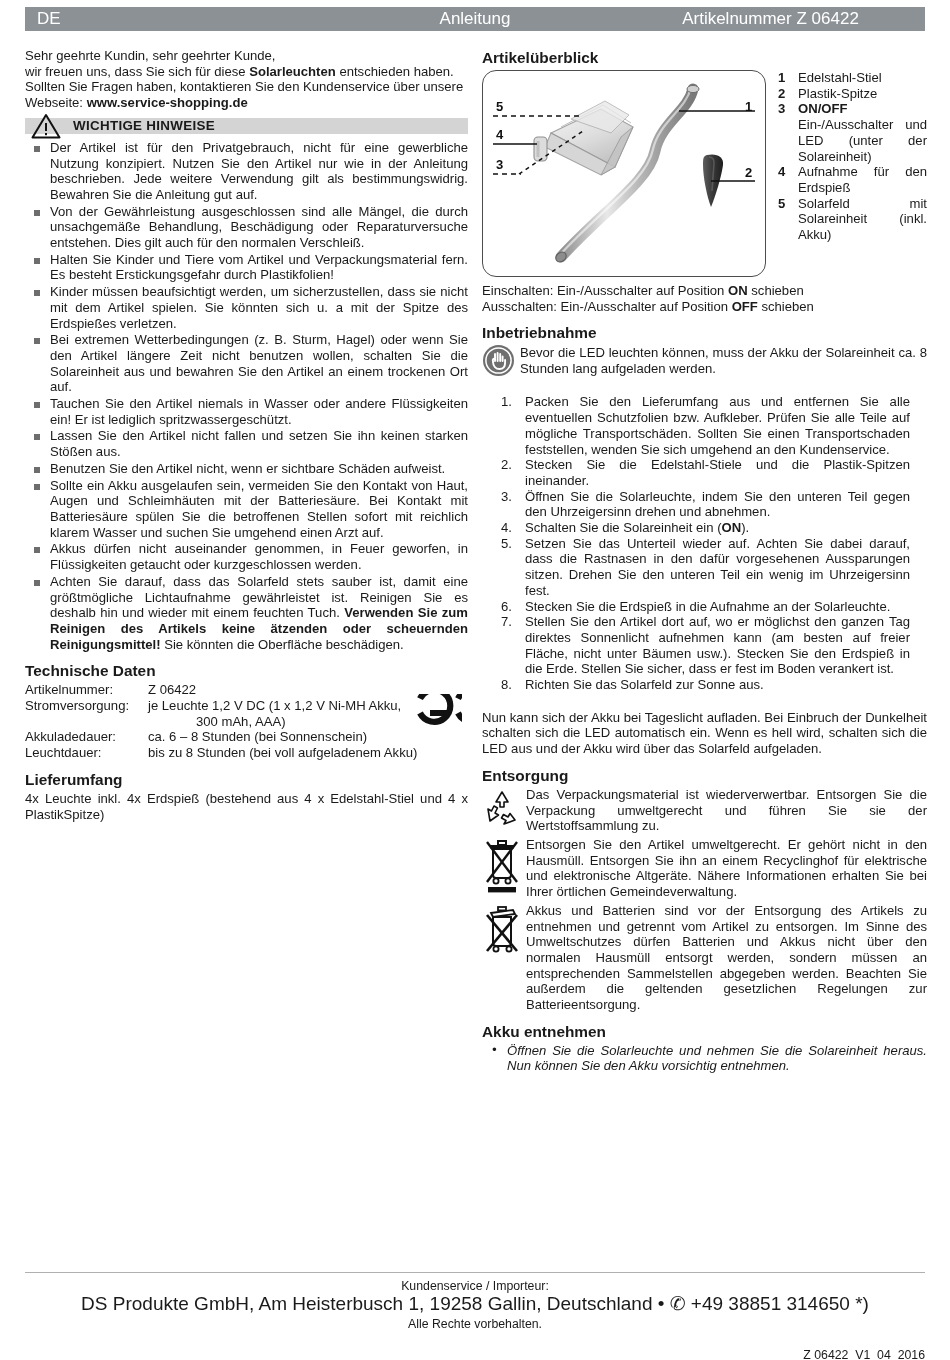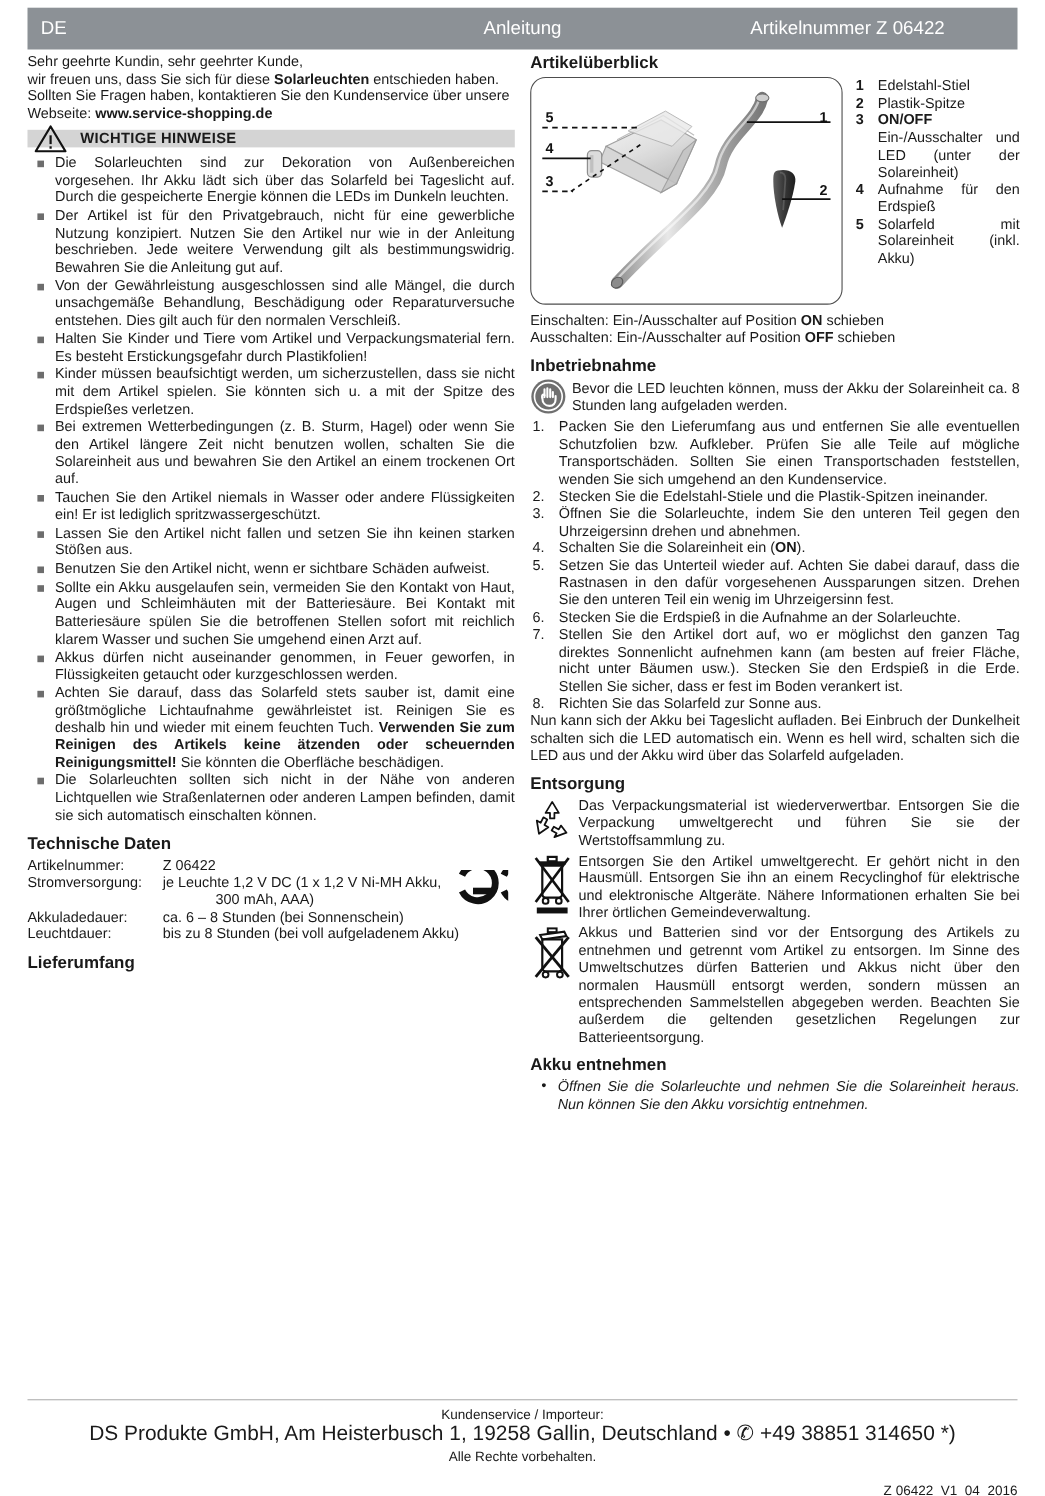--- a/index.html
+++ b/index.html
@@ -22,21 +22,21 @@
     box-sizing: border-box;
     padding: 0;
   }
 
   
   .header-bar {
     position: absolute;
     left: 25px;
     top: 7px;
     width: 900px;
-    height: 38px;
+    height: 24px;
     background: #8c9196;
     display: flex;
     align-items: center;
     color: #ffffff;
     font-size: 17px;
   }
   .header-lang {
     width: 33%;
     padding-left: 12px;
     box-sizing: border-box;
@@ -187,21 +187,21 @@
     text-align: justify;
   }
   .legend-txt.nj { text-align: left; }
 
   .switch-lines { margin-top: 6px; }
   .switch-lines div { margin: 0; }
 
   
   ol.num {
     list-style: none;
-    margin: 0;
+    margin: 17px;
     padding: 0;
     counter-reset: stepc;
   }
   ol.num > li {
     position: relative;
     padding-left: 26px;
     margin-bottom: 0px;
     text-align: justify;
     counter-increment: stepc;
   }
@@ -310,33 +310,31 @@
     <div class="warn-box">
       <svg class="warn-tri" viewBox="0 0 30 26">
         <path d="M15 2 L28.5 24.5 L1.5 24.5 Z" fill="none" stroke="#111" stroke-width="2" stroke-linejoin="round"></path>
         <rect x="14" y="10" width="2" height="8" fill="#111"></rect>
         <rect x="14" y="20" width="2" height="2.2" fill="#111"></rect>
       </svg>
       <div class="warn-label">WICHTIGE HINWEISE</div>
     </div>
 
     <ul class="sq">
-      <li>Die Solarleuchten sind zur Dekoration von Außenbereichen vorgesehen. Ihr Akku lädt sich über das Solarfeld bei Tageslicht auf. Durch die gespeicherte Energie können die LEDs im Dunkeln leuchten.</li>
       <li>Der Artikel ist für den Privatgebrauch, nicht für eine gewerbliche Nutzung konzipiert. Nutzen Sie den Artikel nur wie in der Anleitung beschrieben. Jede weitere Verwendung gilt als bestimmungswidrig. Bewahren Sie die Anleitung gut auf.</li>
       <li>Von der Gewährleistung ausgeschlossen sind alle Mängel, die durch unsachgemäße Behandlung, Beschädigung oder Reparaturversuche entstehen. Dies gilt auch für den normalen Verschleiß.</li>
       <li>Halten Sie Kinder und Tiere vom Artikel und Verpackungsmaterial fern. Es besteht Erstickungsgefahr durch Plastikfolien!</li>
       <li>Kinder müssen beaufsichtigt werden, um sicherzustellen, dass sie nicht mit dem Artikel spielen. Sie könnten sich u. a mit der Spitze des Erdspießes verletzen.</li>
       <li>Bei extremen Wetterbedingungen (z. B. Sturm, Hagel) oder wenn Sie den Artikel längere Zeit nicht benutzen wollen, schalten Sie die Solareinheit aus und bewahren Sie den Artikel an einem trockenen Ort auf.</li>
       <li>Tauchen Sie den Artikel niemals in Wasser oder andere Flüssigkeiten ein! Er ist lediglich spritzwassergeschützt.</li>
       <li>Lassen Sie den Artikel nicht fallen und setzen Sie ihn keinen starken Stößen aus.</li>
       <li>Benutzen Sie den Artikel nicht, wenn er sichtbare Schäden aufweist.</li>
       <li>Sollte ein Akku ausgelaufen sein, vermeiden Sie den Kontakt von Haut, Augen und Schleimhäuten mit der Batteriesäure. Bei Kontakt mit Batteriesäure spülen Sie die betroffenen Stellen sofort mit reichlich klarem Wasser und suchen Sie umgehend einen Arzt auf.</li>
       <li>Akkus dürfen nicht auseinander genommen, in Feuer geworfen, in Flüssigkeiten getaucht oder kurzgeschlossen werden.</li>
       <li><span>Achten Sie darauf, dass das Solarfeld stets sauber ist, damit eine größtmögliche Lichtaufnahme gewährleistet ist. Reinigen Sie es deshalb hin und wieder mit einem feuchten Tuch. </span><b>Verwenden Sie zum Reinigen des Artikels keine ätzenden oder scheuernden Reinigungsmittel!</b><span> Sie könnten die Oberfläche beschädigen.</span></li>
-      <li>Die Solarleuchten sollten sich nicht in der Nähe von anderen Lichtquellen wie Straßenlaternen oder anderen Lampen befinden, damit sie sich automatisch einschalten können.</li>
     </ul>
 
     <h2 class="sec">Technische Daten</h2>
     <div class="tech">
       <svg class="ce-mark" viewBox="0 0 70 38">
         <path d="M28 19 A16 16 0 1 0 28 4.6" fill="none" stroke="#111" stroke-width="6.2"></path>
         <path d="M66 19 A16 16 0 1 0 66 4.6" fill="none" stroke="#111" stroke-width="6.2"></path>
         <rect x="38" y="16" width="17" height="6" fill="#111"></rect>
       </svg>
       <div class="tech-row">
@@ -355,20 +353,21 @@
         <div class="tech-key">Akkuladedauer:</div>
         <div class="tech-val">ca. 6 – 8 Stunden (bei Sonnenschein)</div>
       </div>
       <div class="tech-row">
         <div class="tech-key">Leuchtdauer:</div>
         <div class="tech-val">bis zu 8 Stunden (bei voll aufgeladenem Akku)</div>
       </div>
     </div>
 
     <h2 class="sec">Lieferumfang</h2>
+    <p class="justify">4x Leuchte inkl. 4x Erdspieß (bestehend aus 4 x Edelstahl-Stiel und 4 x PlastikSpitze)</p>
   </div>
 
   <div class="col-right">
 
     <h2 class="sec" style="margin-top:0">Artikelüberblick</h2>
 
     <div class="overview-wrap">
 
       <div class="figure-box">
         <svg viewBox="0 0 282 205" width="282" height="205">

